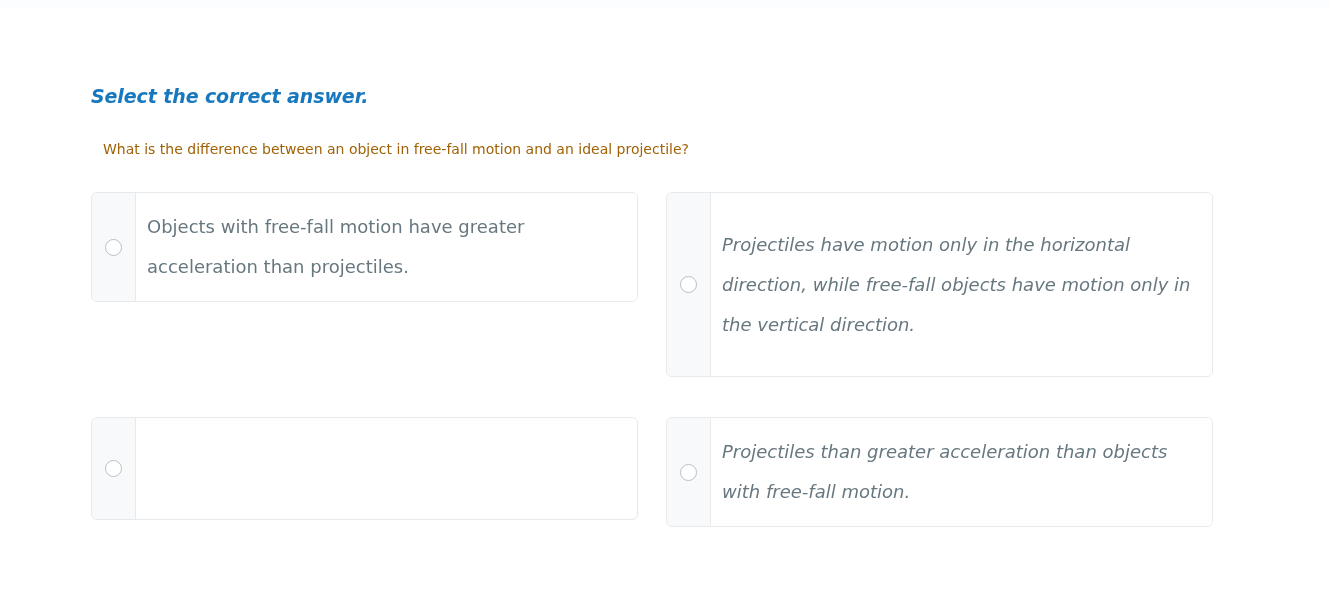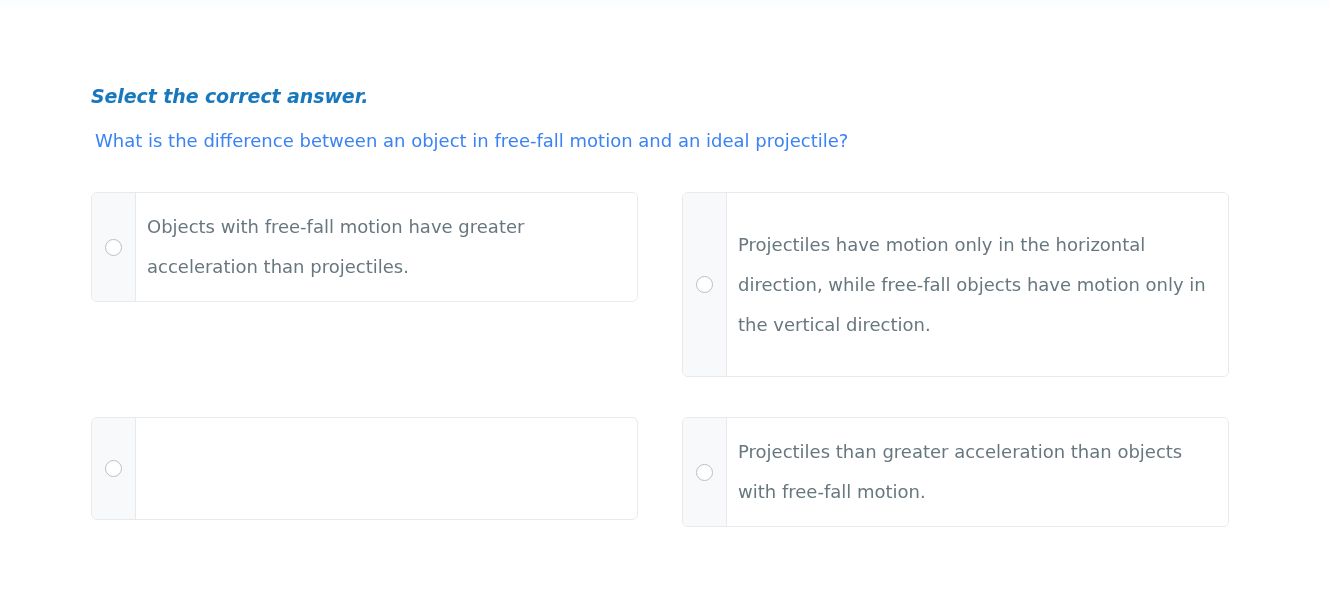--- a/index.html
+++ b/index.html
@@ -41,25 +41,25 @@
     font-weight: bold;
     font-style: italic;
     color: #1878bd;
     letter-spacing: -0.1px;
     line-height: 24px;
     margin: 0;
     padding: 0;
     white-space: nowrap;
   }
   .question-text {
-    font-size: 18px;
+    font-size: 14px;
     font-weight: normal;
-    color: #3b82f6;
+    color: #a16207;
     line-height: 26px;
-    margin: 4px;
+    margin: 12px;
     padding-top: 16px;
     white-space: nowrap;
   }
   .options-grid {
     position: absolute;
     left: 80px;
     top: 192px;
     width: 1128px;
   }
   .options-row {
@@ -69,21 +69,22 @@
     justify-content: flex-start;
   }
   .options-row.row-bottom {
     margin-top: 0;
   }
   .option-slot {
     width: 547px;
     box-sizing: border-box;
   }
   .option-slot.slot-right {
-    margin-left: 44px;
+    margin-left: 28px;
+    font-style: italic;
   }
   .option-card {
     display: flex;
     flex-direction: row;
     align-items: stretch;
     background: #ffffff;
     border: 1px solid #e7e9ea;
     border-radius: 6px;
     box-sizing: border-box;
     width: 547px;

